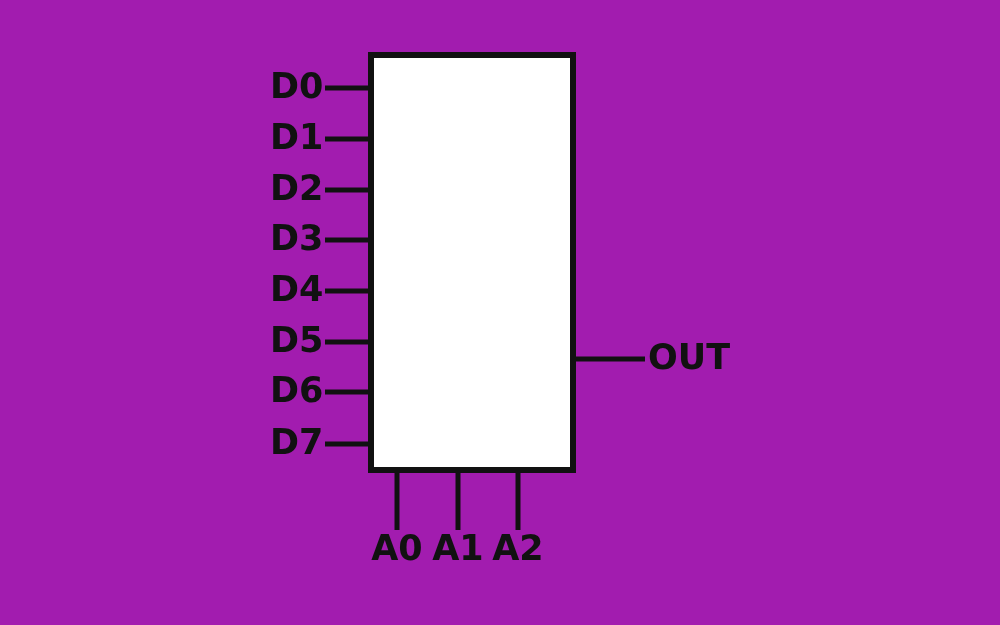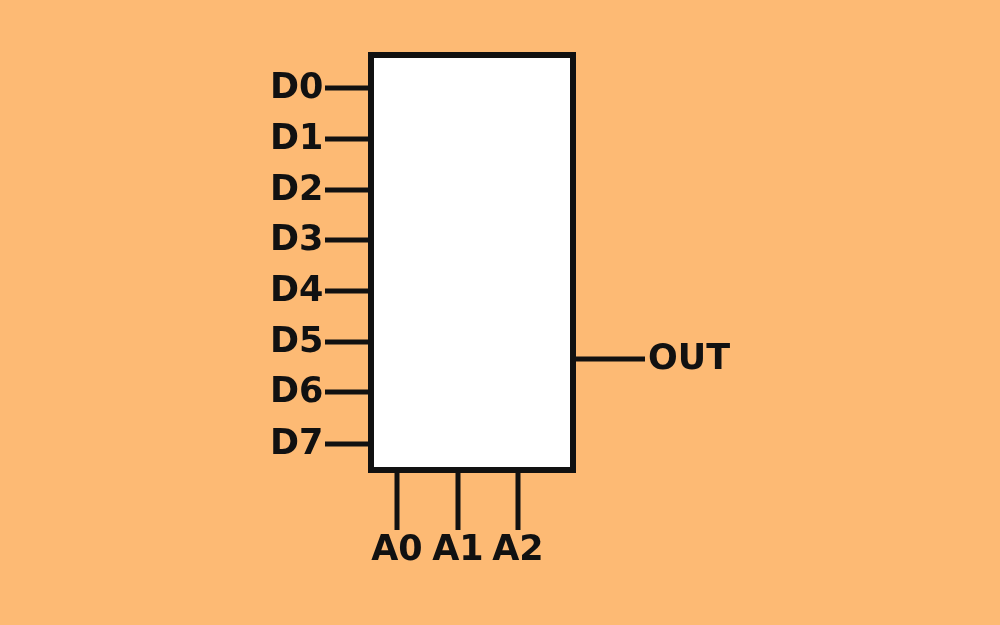--- a/index.html
+++ b/index.html
@@ -4,21 +4,21 @@
 <style>
   html, body {
     margin: 0;
     padding: 0;
     background: #ffffff;
   }
   #canvas {
     position: relative;
     width: 1000px;
     height: 625px;
-    background: #fdba74;
+    background: #a21caf;
     overflow: hidden;
     font-family: "DejaVu Sans", sans-serif;
   }
   #diagram-svg {
     position: absolute;
     left: 0;
     top: 0;
     width: 1000px;
     height: 625px;
   }

